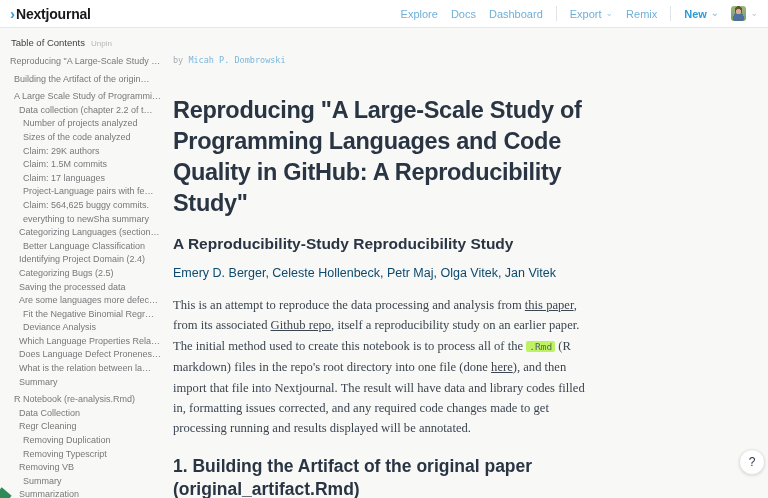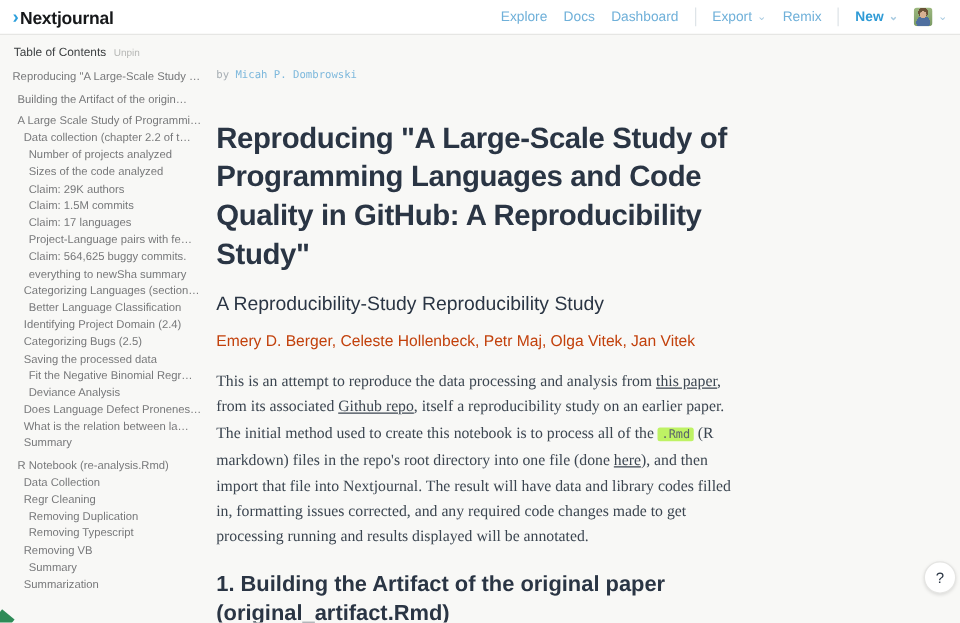--- a/index.html
+++ b/index.html
@@ -55,22 +55,22 @@
   
   .article { position:absolute; left:173px; top:28px; width:424px; }
   .meta { margin-top:27px; font-family:"DejaVu Sans Mono", monospace; font-size:8.5px; color:#a7aeb4; }
   .meta-proj { color:#3a3f44; font-weight:700; cursor:pointer; }
   .meta-line2 { margin-top:4px; }
   .meta-author { color:#7db8dc; cursor:pointer; }
   .title {
     margin:30px 0 0; font-size:23.5px; line-height:31px; font-weight:700;
     color:#2a3544; letter-spacing:-0.3px;
   }
-  .subtitle { margin:16px 0 0; font-size:15.5px; font-weight:400; color:#2a3544; }
-  .authors { margin-top:13px; font-size:12.5px; color:#c2410c; }
+  .subtitle { margin:16px 0 0; font-size:15.5px; font-weight:700; color:#2a3544; }
+  .authors { margin-top:13px; font-size:12.5px; color:#0c4a6e; }
   .body-text {
     margin:15px 0 0; font-family:"Liberation Serif", serif;
     font-size:12.6px; line-height:20.4px; color:#3c4651;
   }
   .body-text a { color:#3c4651; text-decoration:underline; cursor:pointer; }
   .inline-code {
     font-family:"DejaVu Sans Mono", monospace; font-size:9.5px;
     background:#bef264; color:#5a626b; padding:0 3px; border-radius:2px;
   }
   .section-heading { margin:16px 0 0; font-size:17.5px; line-height:23px; font-weight:700; color:#2a3544; }
@@ -129,22 +129,24 @@
       <div class="toc-item lvl3">Claim: 1.5M commits</div>
       <div class="toc-item lvl3">Claim: 17 languages</div>
       <div class="toc-item lvl3">Project-Language pairs with fe…</div>
       <div class="toc-item lvl3">Claim: 564,625 buggy commits.</div>
       <div class="toc-item lvl3">everything to newSha summary</div>
       <div class="toc-item lvl2">Categorizing Languages (section…</div>
       <div class="toc-item lvl3">Better Language Classification</div>
       <div class="toc-item lvl2">Identifying Project Domain (2.4)</div>
       <div class="toc-item lvl2">Categorizing Bugs (2.5)</div>
       <div class="toc-item lvl2">Saving the processed data</div>
+      <div class="toc-item lvl2">Are some languages more defec…</div>
       <div class="toc-item lvl3">Fit the Negative Binomial Regr…</div>
       <div class="toc-item lvl3">Deviance Analysis</div>
+      <div class="toc-item lvl2">Which Language Properties Rela…</div>
       <div class="toc-item lvl2">Does Language Defect Pronenes…</div>
       <div class="toc-item lvl2">What is the relation between la…</div>
       <div class="toc-item lvl2">Summary</div>
       <div class="toc-item lvl1">R Notebook (re-analysis.Rmd)</div>
       <div class="toc-item lvl2">Data Collection</div>
       <div class="toc-item lvl2">Regr Cleaning</div>
       <div class="toc-item lvl3">Removing Duplication</div>
       <div class="toc-item lvl3">Removing Typescript</div>
       <div class="toc-item lvl2">Removing VB</div>
       <div class="toc-item lvl3">Summary</div>

